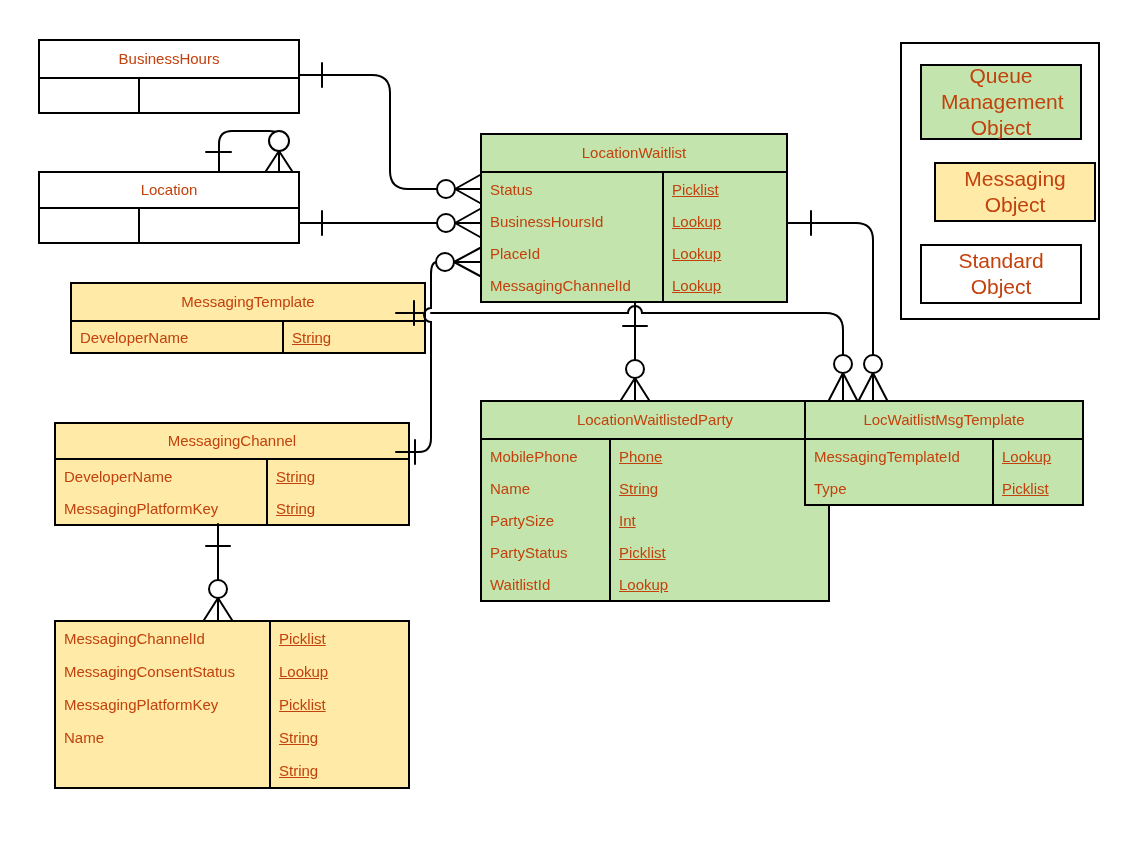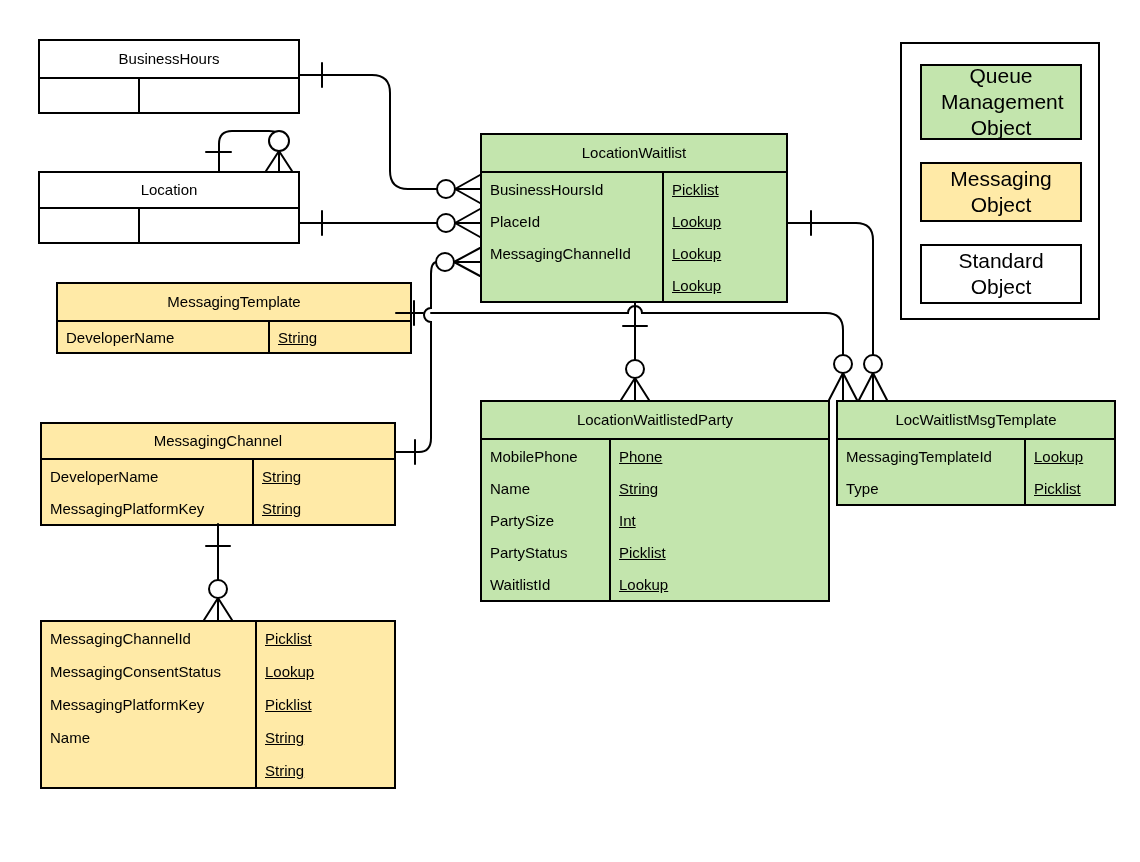--- a/index.html
+++ b/index.html
@@ -1,23 +1,23 @@
 <!DOCTYPE html>
 <html><head>
 <meta charset="utf-8">
 <style>
   html,body{margin:0;padding:0;background:#ffffff;}
   #canvas{
     position:relative;width:1140px;height:862px;background:#ffffff;overflow:hidden;
-    font-family:"Liberation Sans", sans-serif;color:#000000;
+    font-family:"Liberation Sans", sans-serif;color:#c2410c;
   }
   
   .entity{position:absolute;border:2px solid #000;background:#fff;box-sizing:border-box;}
   .cat-queue_management{background:#c3e5ad;}
-  .cat-messaging{background:#ffeaa7;}
+  .cat-messaging{background:#ffeaa7;margin-left:14px;}
   .cat-standard{background:#ffffff;}
   .e-title{
     height:var(--tt,36px);border-bottom:2px solid #000;
     display:flex;align-items:center;justify-content:center;
     font-size:15px;line-height:1.1;
   }
   .e-body{display:flex;align-items:stretch;}
   .e-names{width:var(--nc,180px);border-right:2px solid #000;display:flex;flex-direction:column;flex:none;}
   .e-types{flex:1;display:flex;flex-direction:column;text-decoration:underline;}
   .e-field{height:var(--rh,32px);display:flex;align-items:center;padding-left:8px;font-size:15px;white-space:nowrap;}
@@ -101,20 +101,21 @@
         <div class="e-field">String</div>
         <div class="e-field">String</div>
       </div>
     </div>
   </div>
 
   <div class="entity cat-queue_management" style="left:480px;top:133px;width:308px;--tt:36px;--rh:32px;--nc:180px">
     <div class="e-title">LocationWaitlist</div>
     <div class="e-body">
       <div class="e-names">
+        <div class="e-field">Status</div>
         <div class="e-field">BusinessHoursId</div>
         <div class="e-field">PlaceId</div>
         <div class="e-field">MessagingChannelId</div>
       </div>
       <div class="e-types">
         <div class="e-field">Picklist</div>
         <div class="e-field">Lookup</div>
         <div class="e-field">Lookup</div>
         <div class="e-field">Lookup</div>
       </div>
@@ -134,21 +135,21 @@
       <div class="e-types">
         <div class="e-field">Phone</div>
         <div class="e-field">String</div>
         <div class="e-field">Int</div>
         <div class="e-field">Picklist</div>
         <div class="e-field">Lookup</div>
       </div>
     </div>
   </div>
 
-  <div class="entity cat-queue_management" style="left:836px;top:400px;width:280px;--tt:36px;--rh:32px;--nc:186px">
+  <div class="entity cat-queue_management" style="left:804px;top:400px;width:280px;--tt:36px;--rh:32px;--nc:186px">
     <div class="e-title">LocWaitlistMsgTemplate</div>
     <div class="e-body">
       <div class="e-names">
         <div class="e-field">MessagingTemplateId</div>
         <div class="e-field">Type</div>
       </div>
       <div class="e-types">
         <div class="e-field">Lookup</div>
         <div class="e-field">Picklist</div>
       </div>

